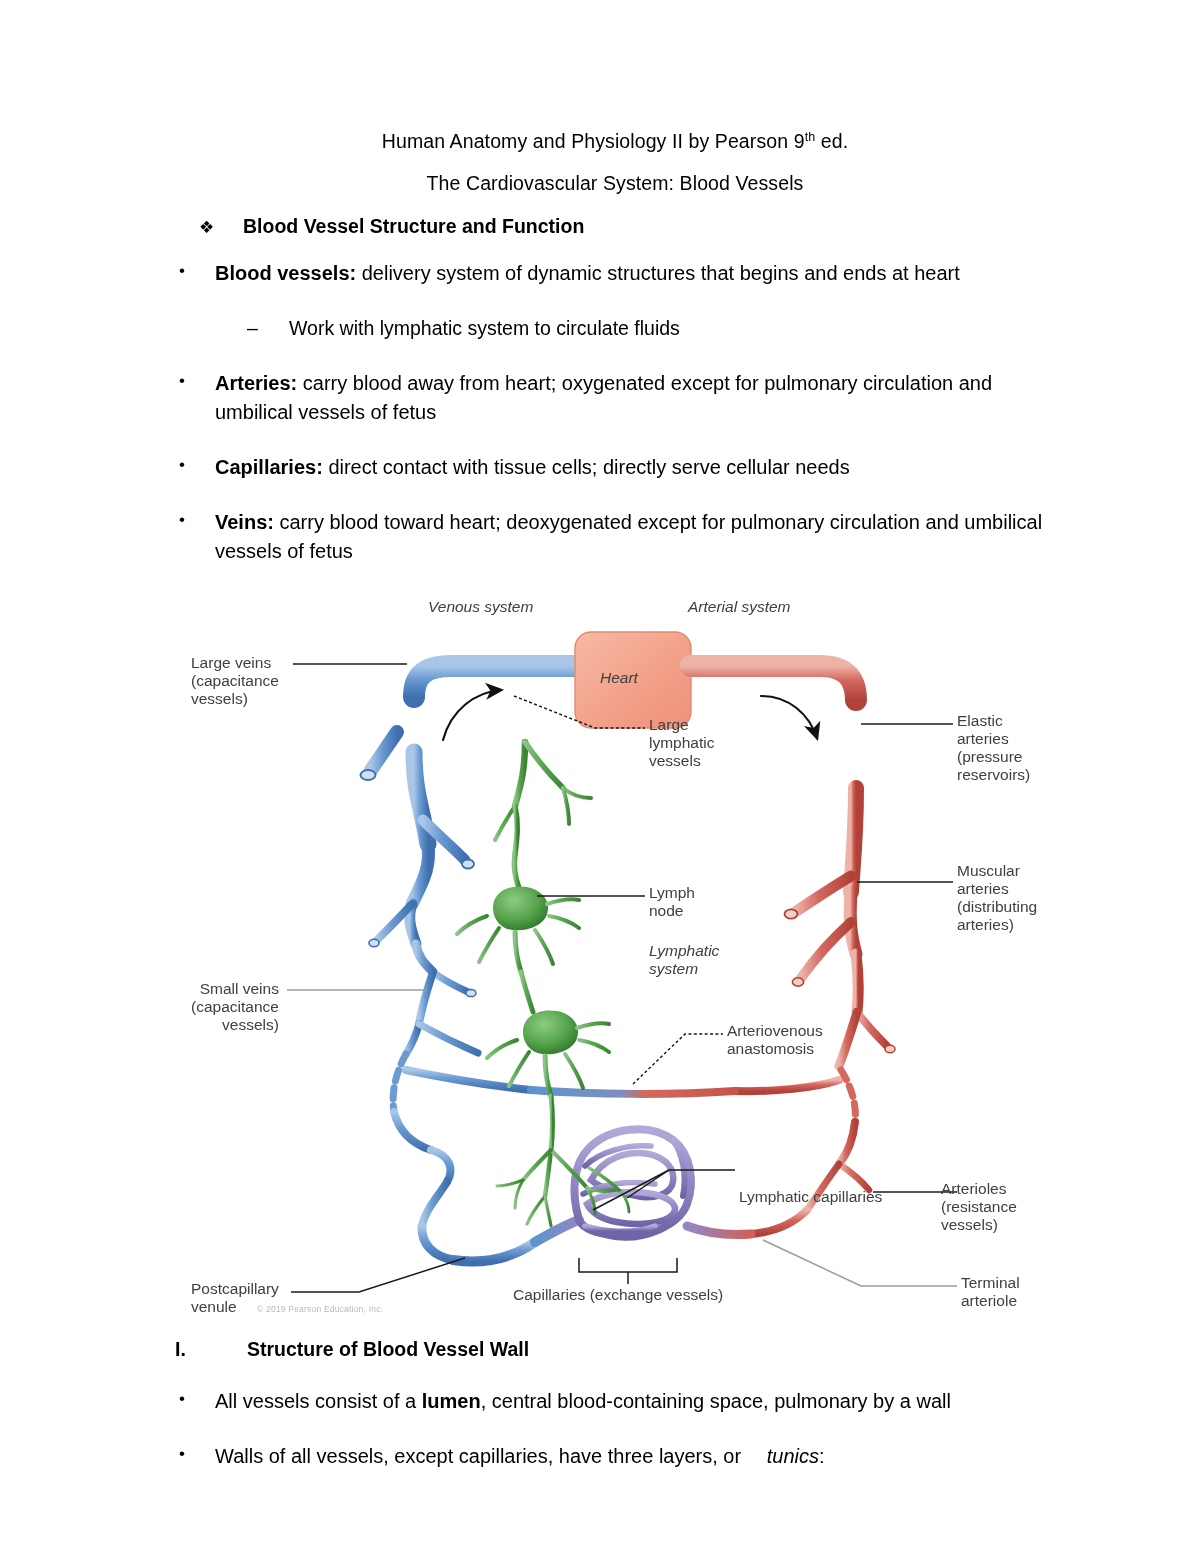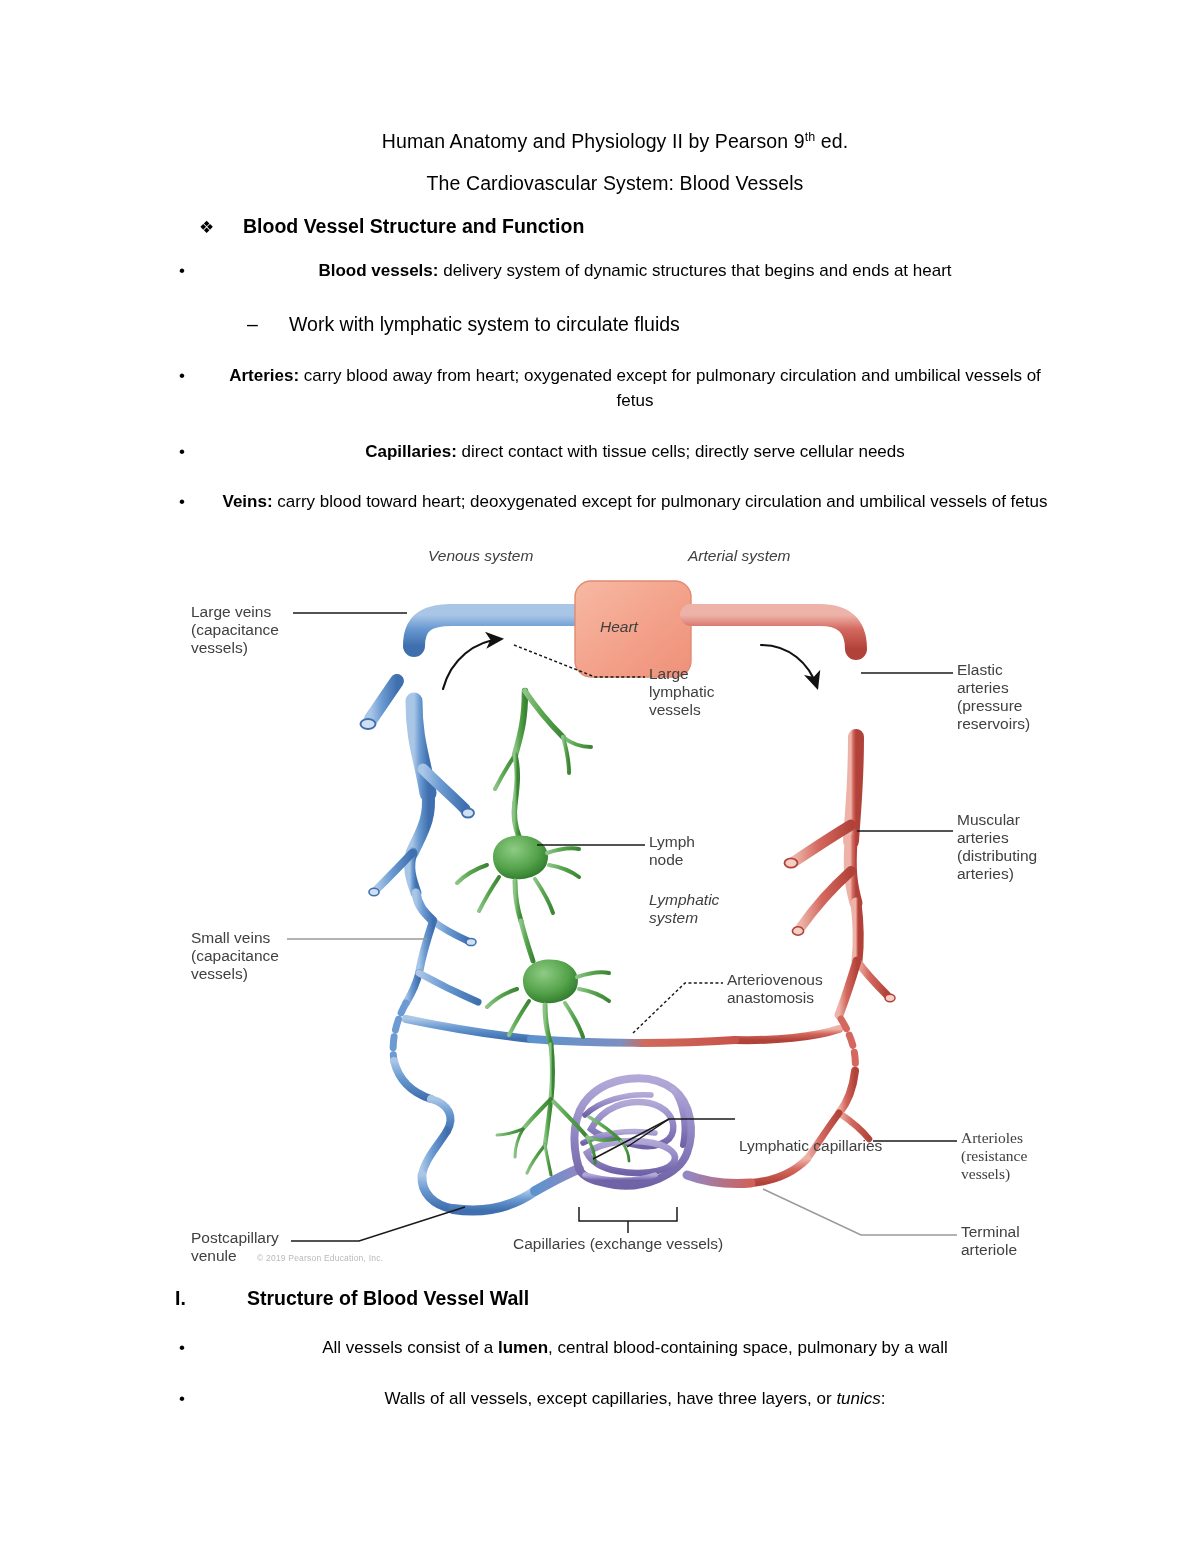--- a/index.html
+++ b/index.html
@@ -68,24 +68,23 @@
   .bullet-row .dot {
     flex: 0 0 40px;
     width: 40px;
     font-size: 17px;
     line-height: 1.45;
     text-align: left;
     padding-left: 4px;
     box-sizing: border-box;
   }
   .bullet-row .btext {
-    font-size: 17px;
+    font-size: 20px;
     line-height: 1.45;
     flex: 1 1 auto;
-    text-align: center;
   }
   .dash-row {
     display: flex;
     align-items: flex-start;
     margin: 0 0 26px 0;
     padding-left: 72px;
   }
   .dash-row .dash {
     flex: 0 0 42px;
     width: 42px;
@@ -105,21 +104,21 @@
     flex: 0 0 72px;
     width: 72px;
     font-size: 19.5px;
     font-weight: bold;
   }
   .num-row .ntext {
     font-size: 19.5px;
     font-weight: bold;
   }
   b.strong { font-weight: bold; }
-  i.em { font-style: italic; }
+  i.em { font-style: italic; margin-left: 20px; }
 
   
   .figure {
     position: relative;
     width: 880px;
     height: 720px;
     margin: 18px 0 4px 0;
   }
   .figure svg { display: block; }
   .fig-credit {
@@ -416,28 +415,28 @@
 
       <div class="lbl" style="left:474px; top:292px;">Lymph
 node</div>
       <div class="lbl ital" style="left:474px; top:350px;">Lymphatic
 system</div>
       <div class="lbl" style="left:782px; top:270px;">Muscular
 arteries
 (distributing
 arteries)</div>
 
-      <div class="lbl" style="left:16px; top:388px;">Small veins
+      <div class="lbl" style="left:16px; top:388px;text-align:right;">Small veins
 (capacitance
 vessels)</div>
       <div class="lbl" style="left:552px; top:430px;">Arteriovenous
 anastomosis</div>
       <div class="lbl" style="left:564px; top:568px;margin-top:28px;">Lymphatic capillaries</div>
 
-      <div class="lbl" style="left:786px; top:588px;font-family:Liberation Serif, serif;">Arterioles
+      <div class="lbl" style="left:766px; top:588px;">Arterioles
 (resistance
 vessels)</div>
       <div class="lbl" style="left:786px; top:682px;">Terminal
 arteriole</div>
       <div class="lbl" style="left:16px; top:688px;">Postcapillary
 venule</div>
       <div class="lbl" style="left:338px; top:694px;">Capillaries (exchange vessels)</div>
 
       <div class="fig-credit">© 2019 Pearson Education, Inc.</div>
     </div>

